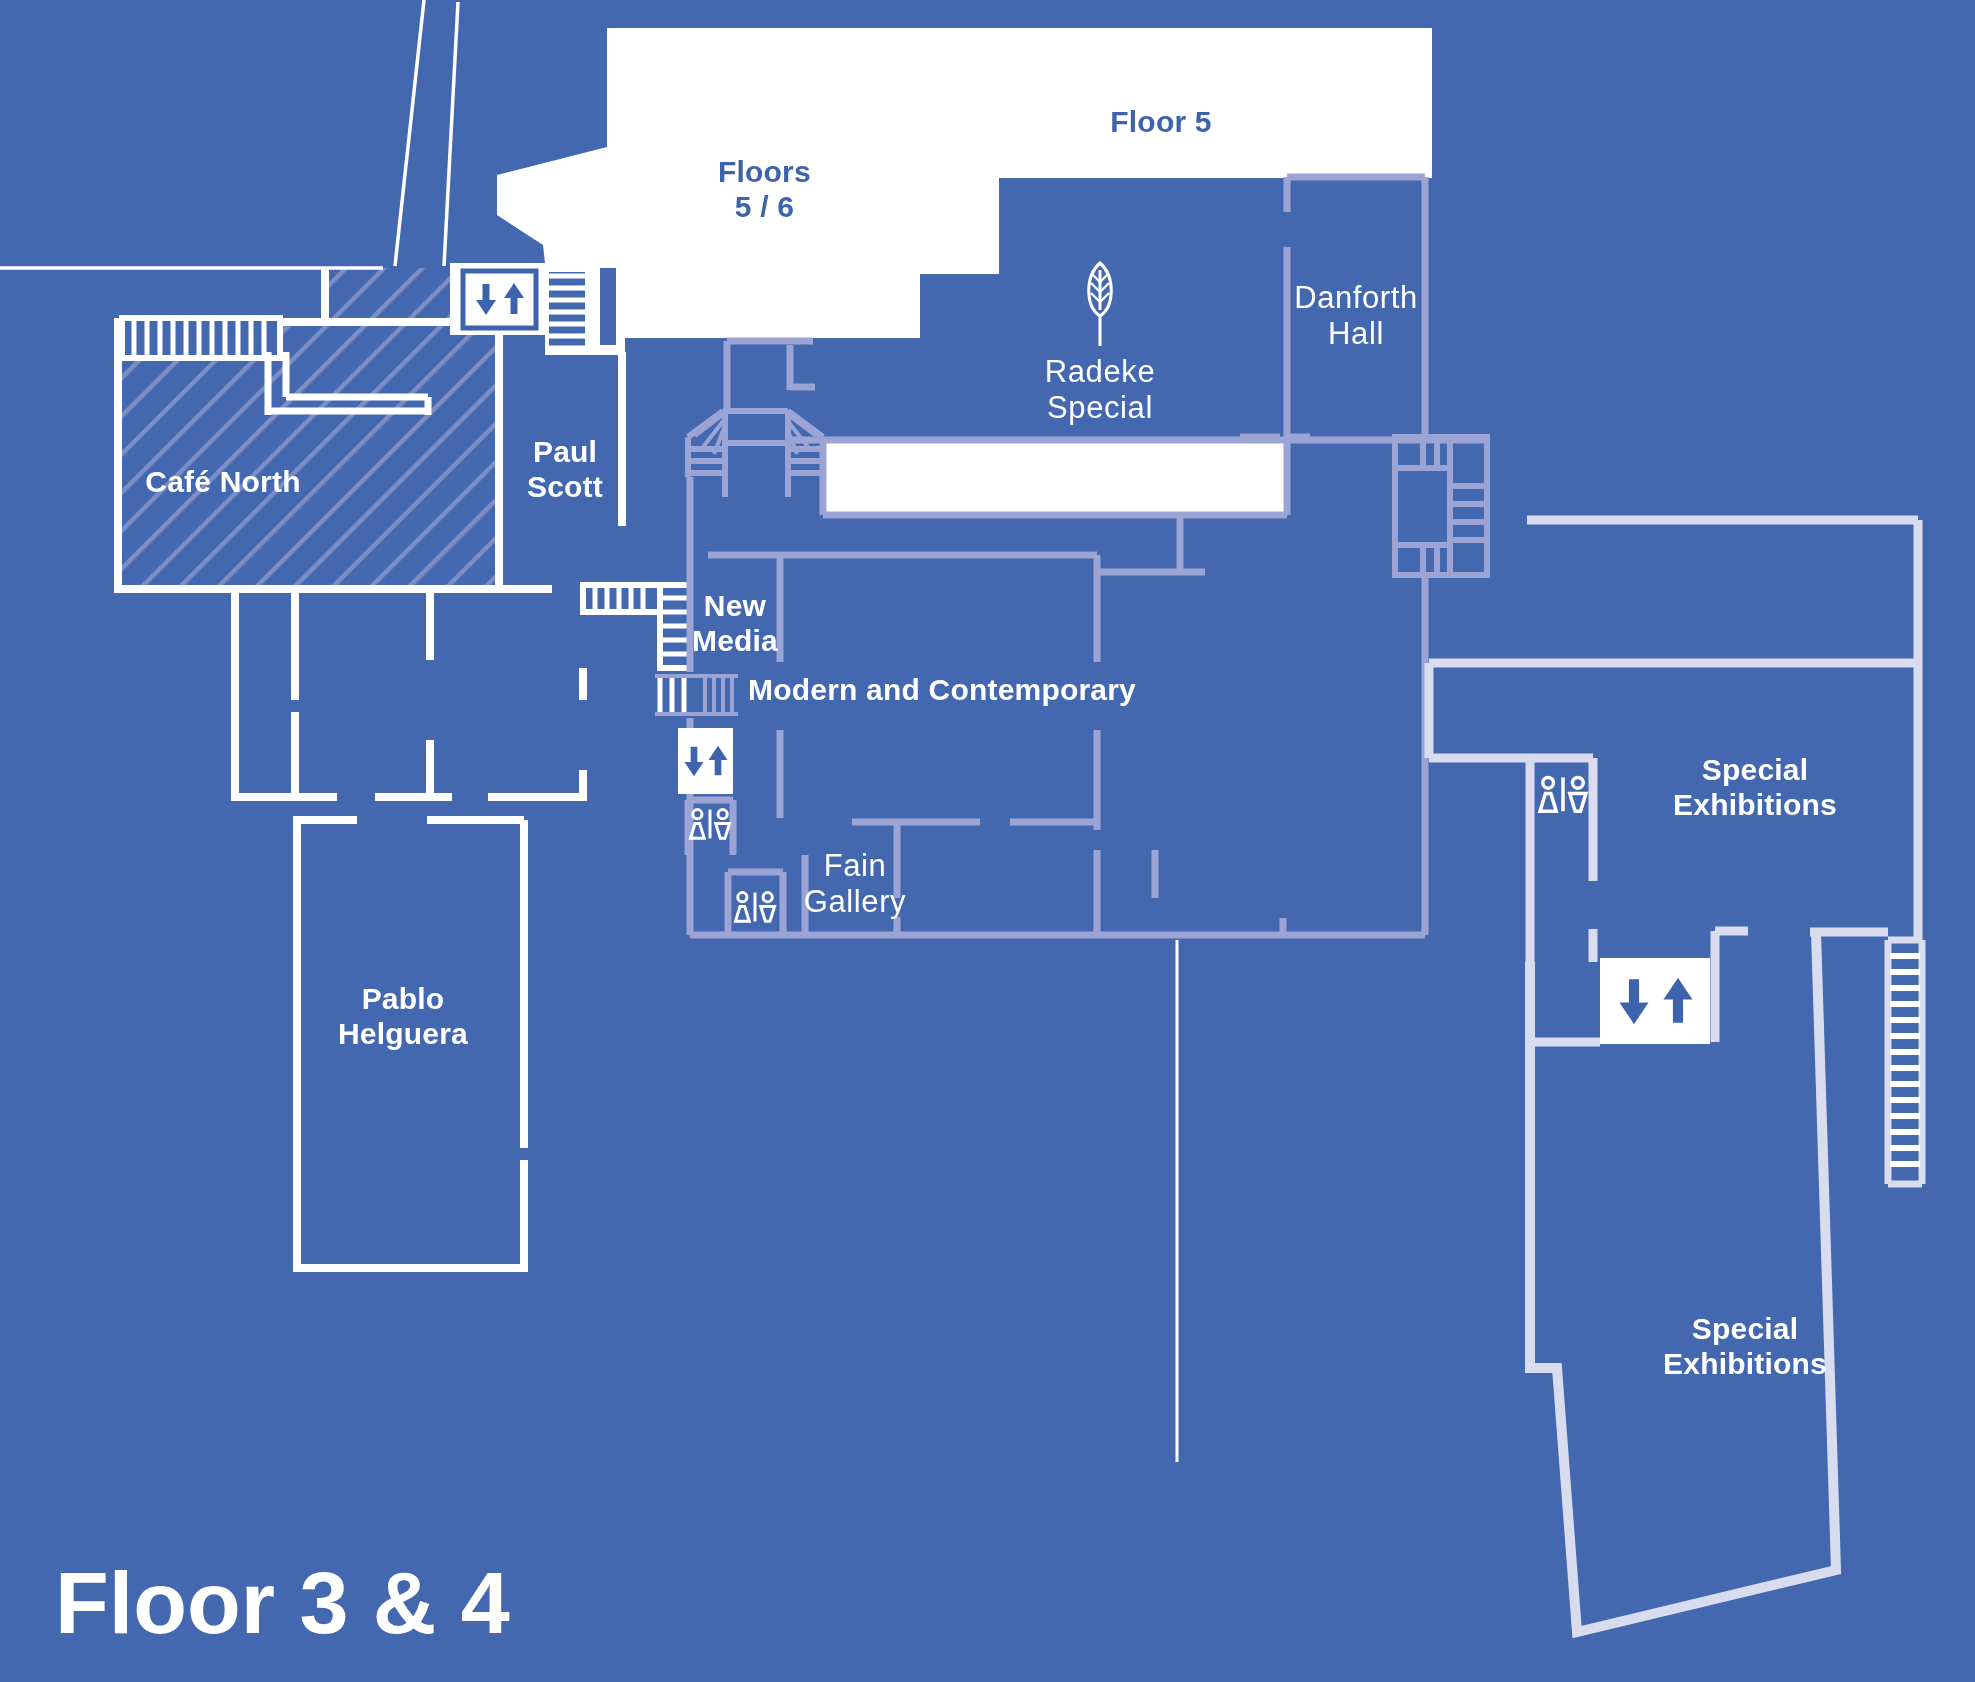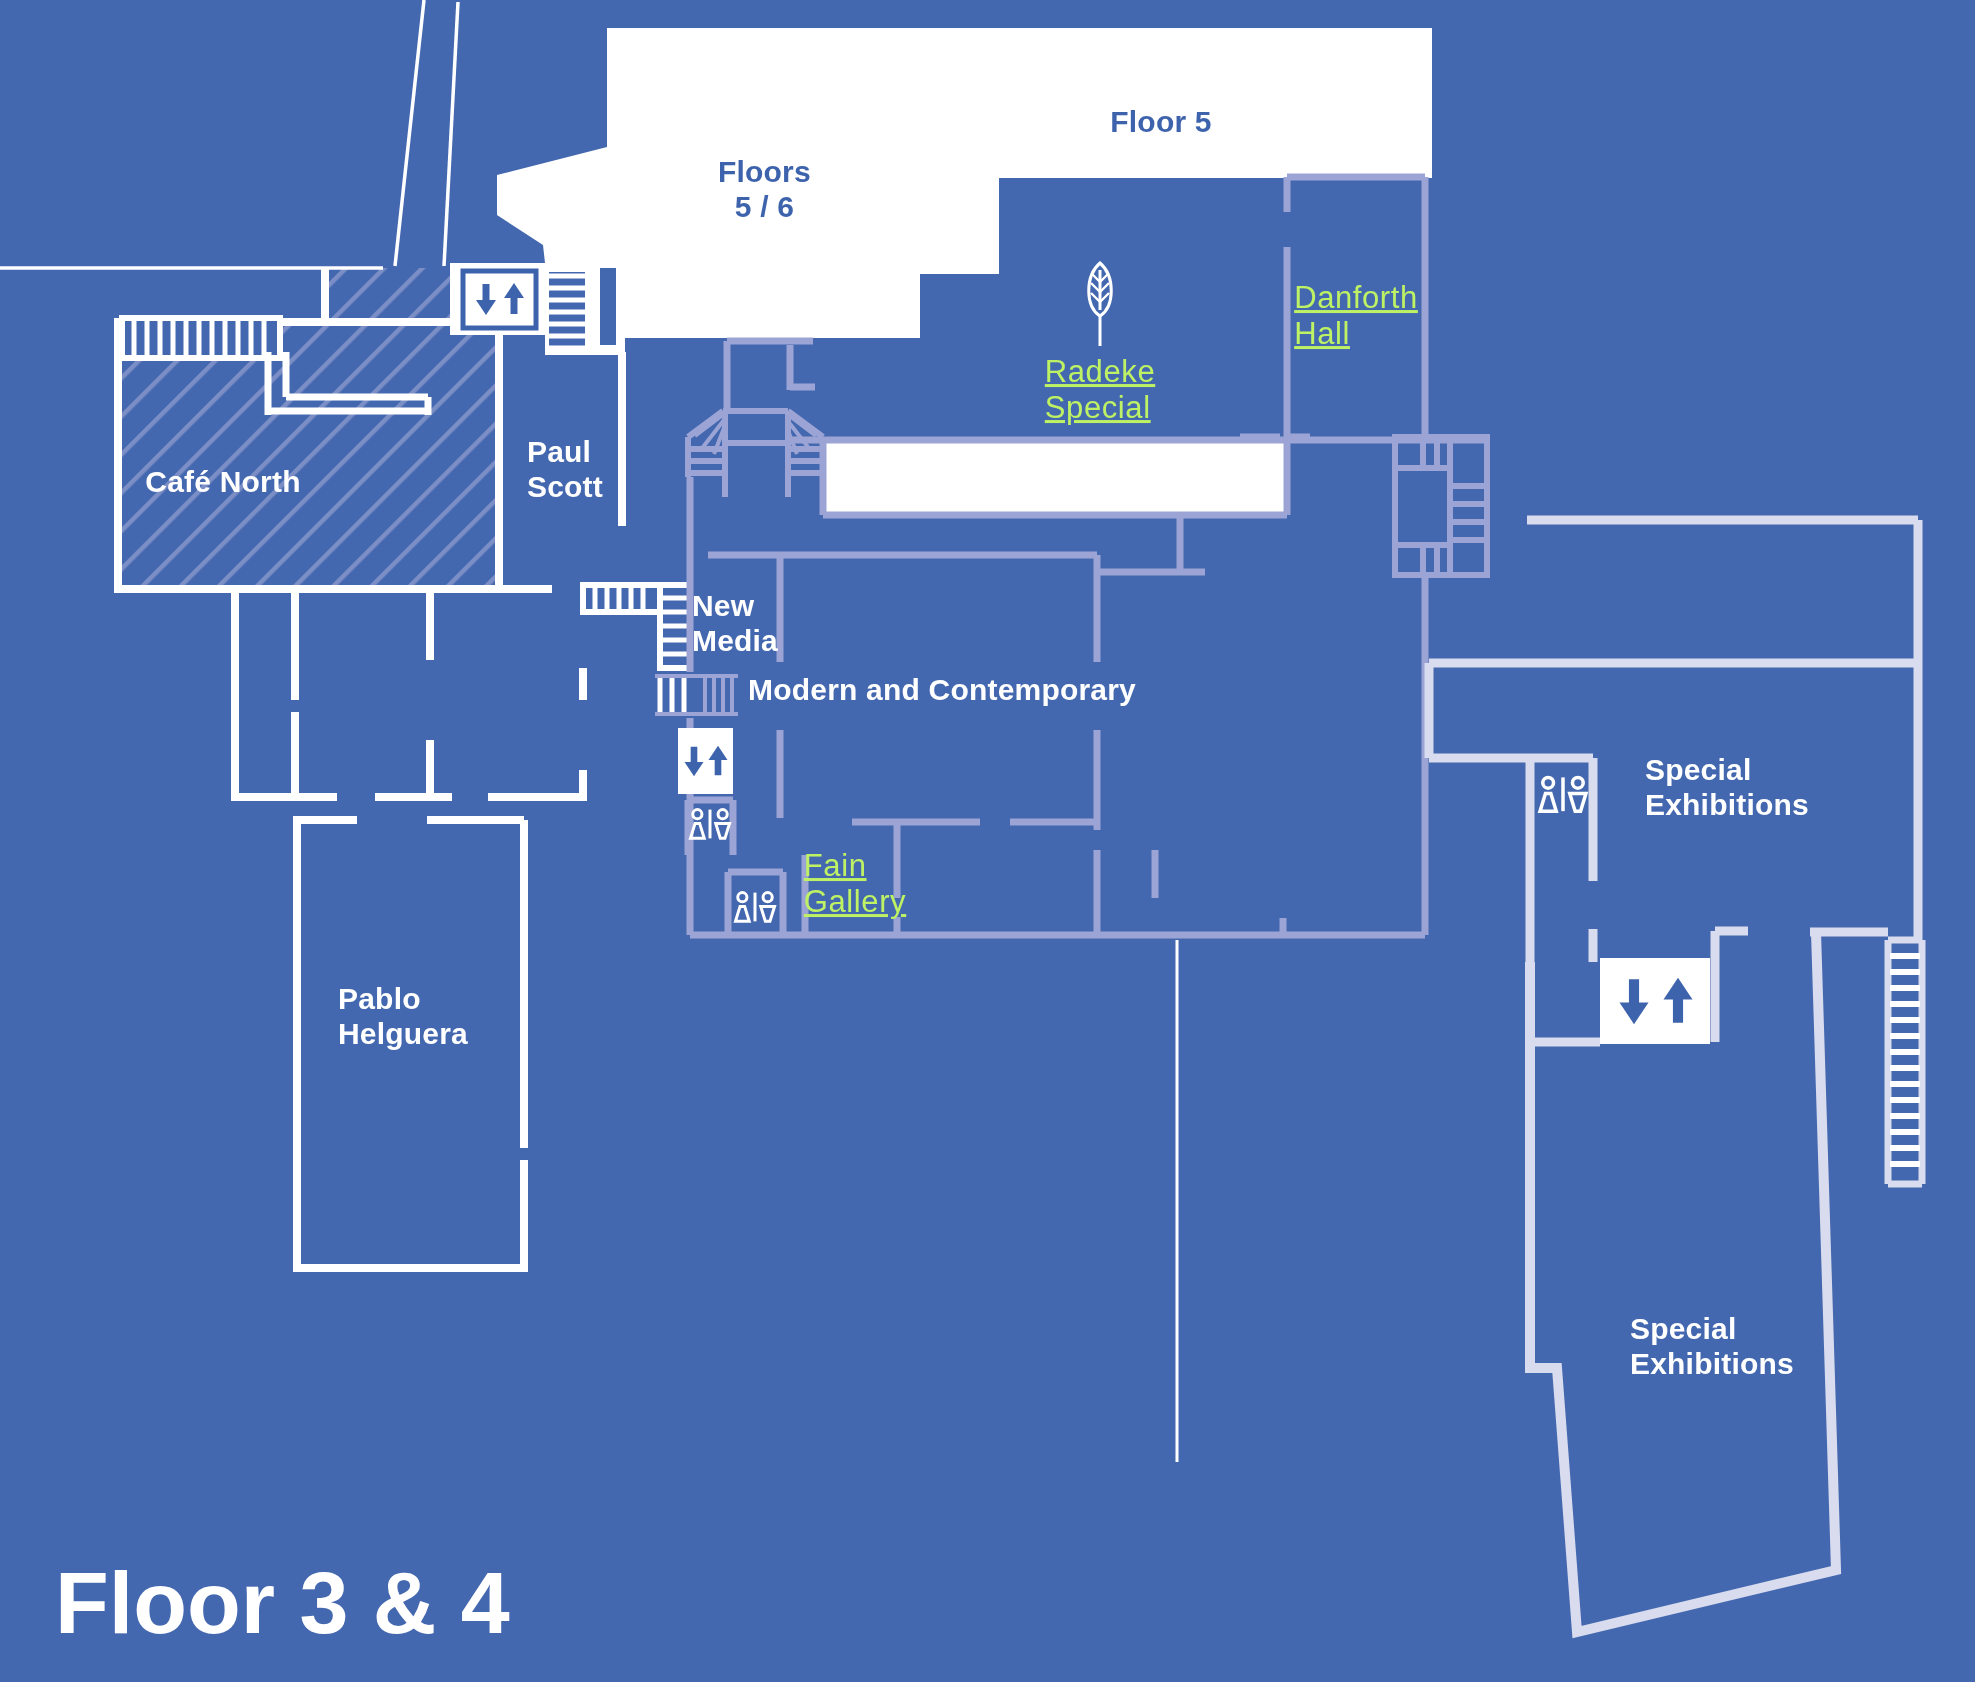--- a/index.html
+++ b/index.html
@@ -3,24 +3,24 @@
 <meta charset="utf-8">
 <style>
   html,body{margin:0;padding:0;background:#4468af;}
   #stage{
     position:relative;width:1975px;height:1682px;overflow:hidden;
     background:#4468af;font-family:"Liberation Sans",sans-serif;
   }
   #plan-svg{position:absolute;left:0;top:0;}
   .lbl{
     position:absolute;color:#ffffff;font-weight:700;font-size:30px;
-    line-height:1.16;white-space:pre-line;
+    line-height:1.16;white-space:pre-line;text-align:center;
     transform:translate(-50%,-50%);letter-spacing:.2px;
   }
-  .lbl.light{font-weight:400;color:#bef264;letter-spacing:.6px;font-size:31px;text-decoration:underline;}
+  .lbl.light{font-weight:400;color:#ffffff;letter-spacing:.6px;font-size:31px;}
   .lbl.blue{color:#3e63ad;}
   .lbl.leftal{transform:translate(0,-50%);text-align:center;}
   .lbl.title{font-size:88px;letter-spacing:0;line-height:1;}
 </style>
 </head>
 <body>
 
 <div id="stage">
 
 <svg id="plan-svg" width="1975" height="1682" viewBox="0 0 1975 1682">

